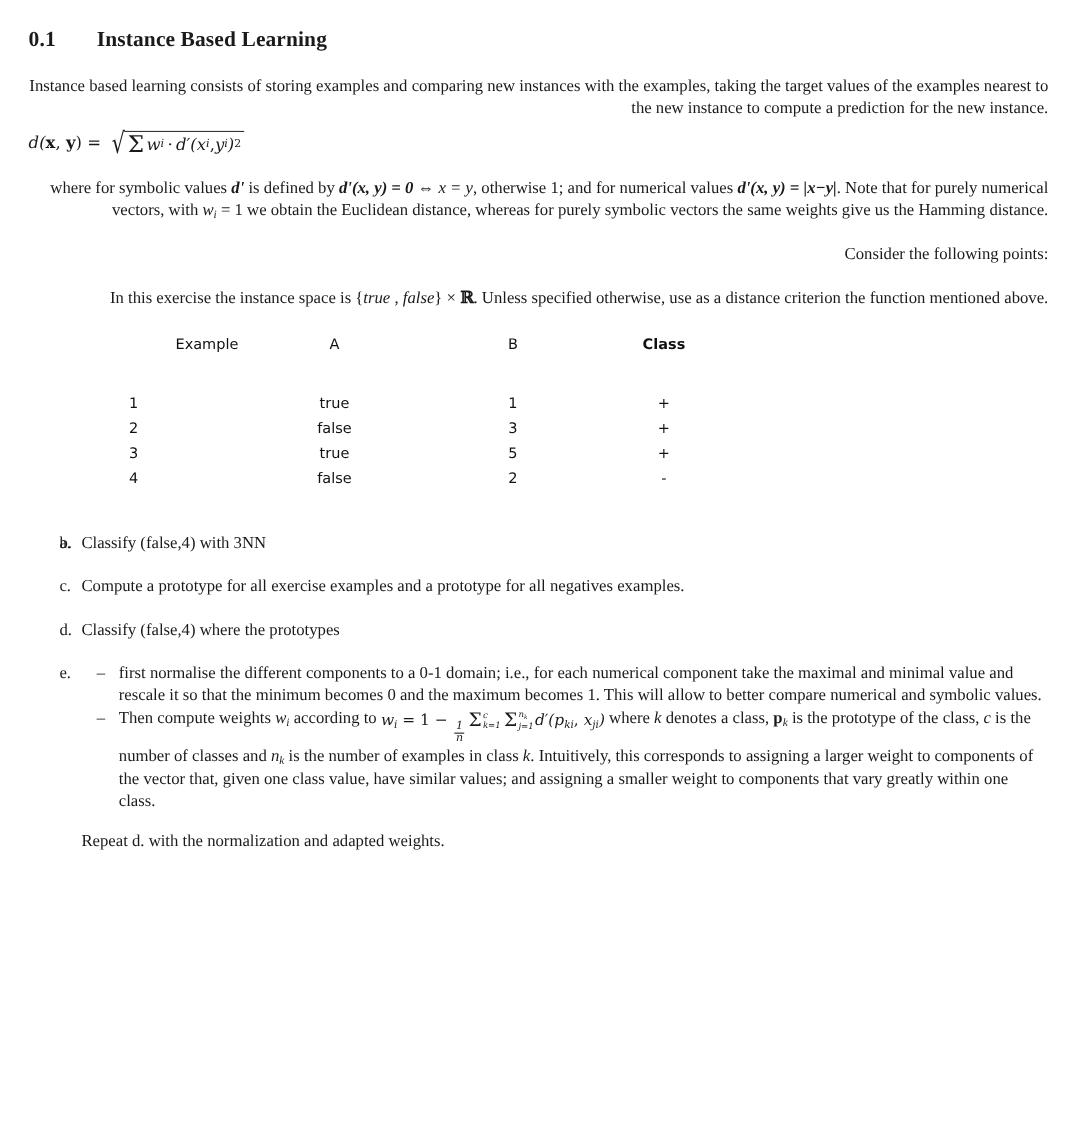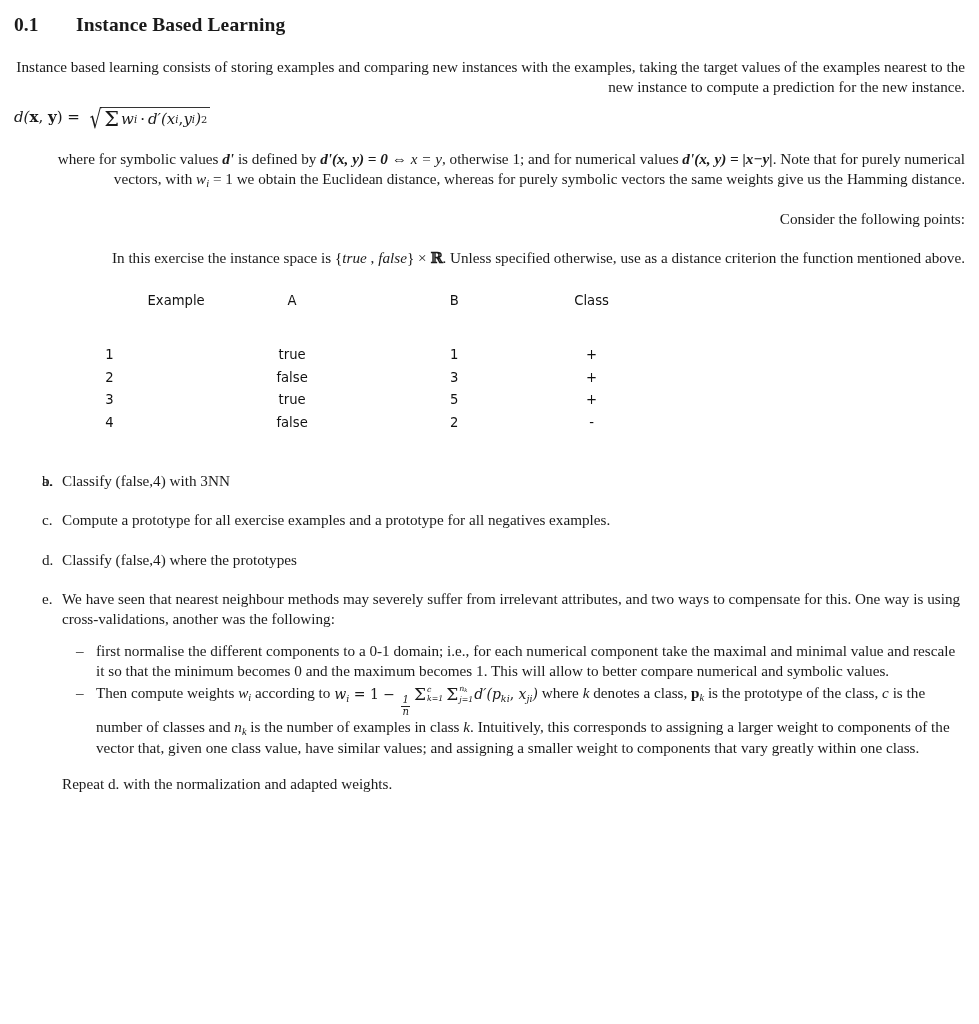--- a/index.html
+++ b/index.html
@@ -13,21 +13,21 @@
     font-family: "Liberation Serif", "DejaVu Serif", serif;
     color: #1a1a1a;
     font-size: 15.2px;
     line-height: 1.32;
     overflow: hidden;
   }
   .page {
     position: relative;
     width: 979px;
     height: 816px;
-    padding: 0;
+    padding: 12px;
     box-sizing: border-box;
   }
   .inner {
     padding: 6px 14px 0 14px;
   }
 
   
   .section-heading {
     display: flex;
     align-items: baseline;
@@ -114,21 +114,21 @@
     color: #111;
   }
   .points-table th {
     font-weight: normal;
     text-align: center;
     padding: 0 0 34px 0;
   }
   .points-table th.c-example { text-align: right; width: 190px; padding-left: 1px;}
   .points-table th.c-a { width: 175px; }
   .points-table th.c-b { width: 150px; }
-  .points-table th.c-class { width: 125px; }
+  .points-table th.c-class { width: 125px; font-weight: bold; }
   .points-table td {
     text-align: center;
     padding: 2.5px 0;
   }
   .points-table td.c-example { text-align: center; padding-left: 0; }
 
   
   ol.q-list {
     list-style: none;
     margin: 37px 0 0 0;
@@ -297,21 +297,20 @@
       <li>
         <span class="marker">c.</span>
         <span>Compute a prototype for all exercise examples and a prototype for all negatives examples.</span>
       </li>
       <li>
         <span class="marker">d.</span>
         <span>Classify (false,4) where the prototypes</span>
       </li>
       <li>
         <span class="marker">e.</span>
-        <span>We have seen that nearest neighbour methods may severely suffer from irrelevant attributes, and two ways to compensate for this. One way is using cross-validations, another was the following:</span>
 
         <ul class="dash-list">
           <li>
             <span class="dash">–</span>
             <span class="just">first normalise the different components to a 0-1 domain; i.e., for each numerical component take the maximal and minimal value and rescale it so that the minimum becomes 0 and the maximum becomes 1. This will allow to better compare numerical and symbolic values.</span>
           </li>
           <li>
             <span class="dash">–</span>
             <span class="just"><span>Then compute weights </span><span class="i">w</span><span class="sub">i</span><span> according to </span><span class="wformula"><span class="mvar">w</span><span class="sub">i</span><span> = 1 − </span><span class="frac">
                     <span class="n mvar">1</span>

